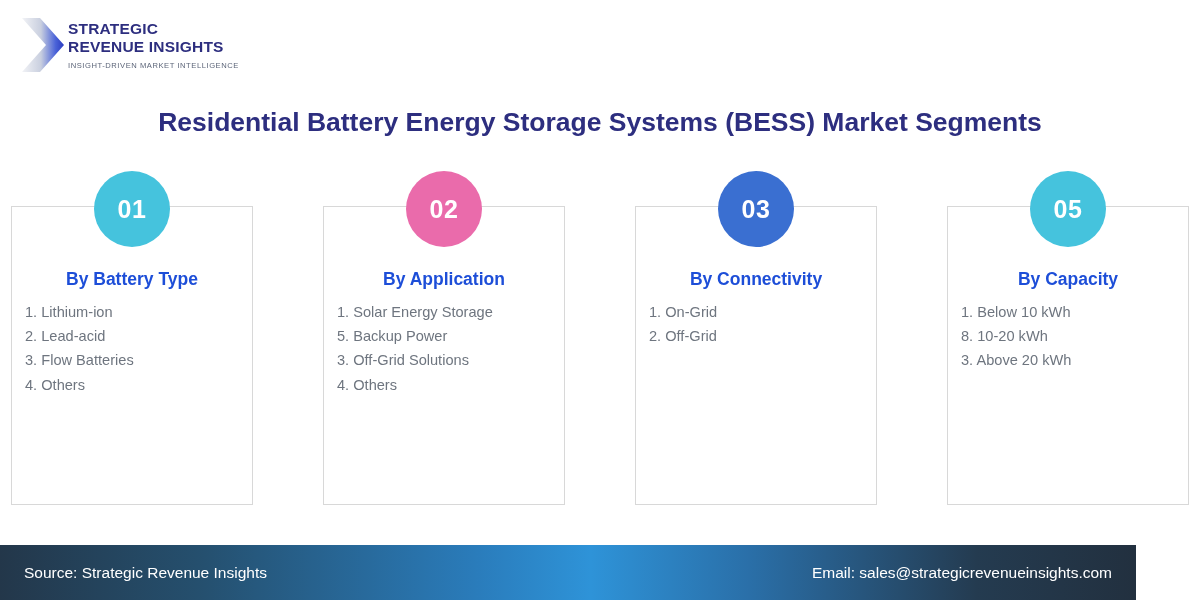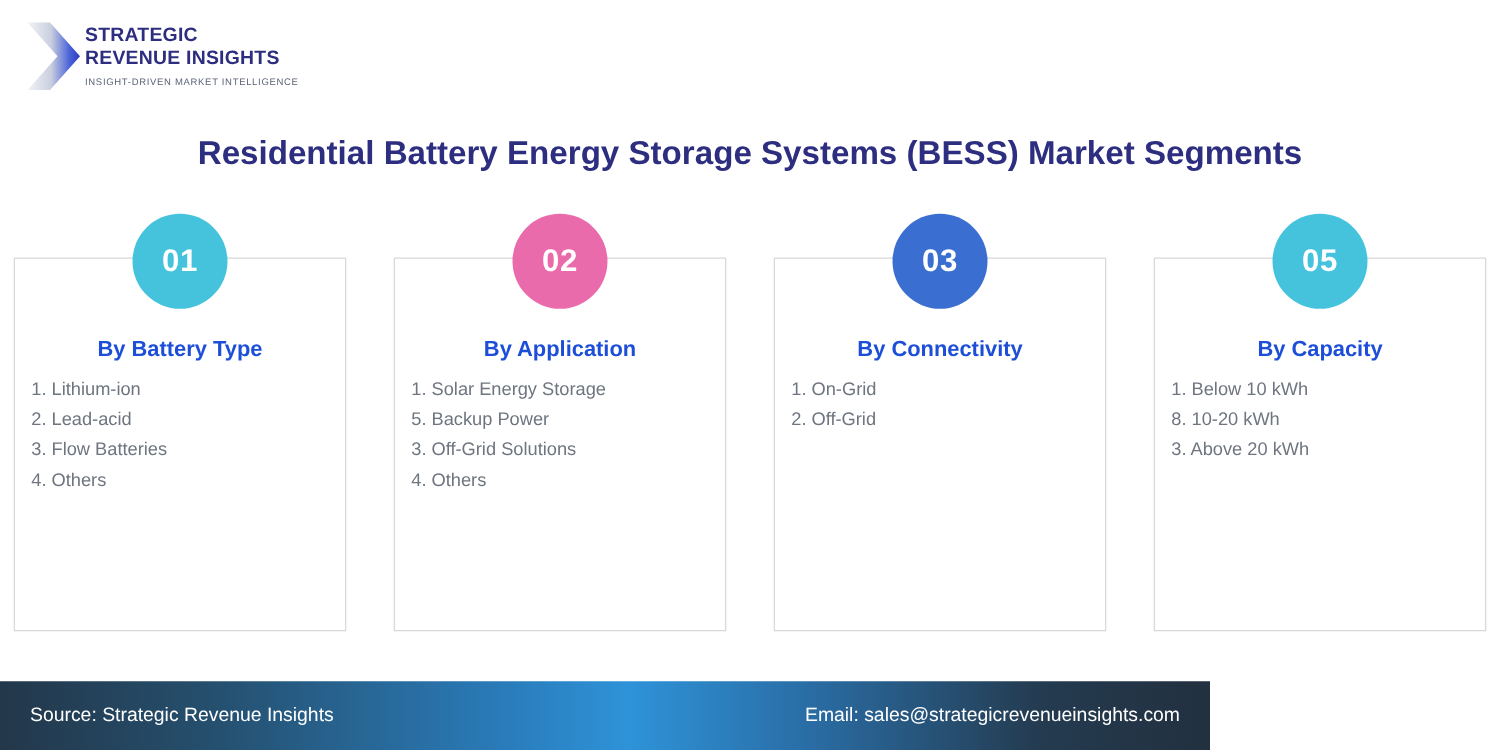--- a/index.html
+++ b/index.html
@@ -68,21 +68,21 @@
   .cards {
     position: absolute;
     left: 11px;
     top: 206px;
     width: 1178px;
     display: flex;
     justify-content: space-between;
   }
   .card {
     position: relative;
-    width: 266px;
+    width: 242px;
     height: 299px;
     border: 1px solid #d8d8d8;
     box-sizing: border-box;
     background: #ffffff;
   }
   .badge {
     position: absolute;
     top: -36px;
     left: 50%;
     transform: translateX(-50%);
@@ -115,21 +115,21 @@
     color: #6e757f;
     line-height: 1.66;
     white-space: nowrap;
   }
 
   
   .footer {
     position: absolute;
     left: 0;
     bottom: 0;
-    width: 968px;
+    width: 1136px;
     height: 55px;
     background: linear-gradient(90deg,
         #23374a 0%,
         #25506f 18%,
         #2a7cbb 42%,
         #2e93d8 52%,
         #2a6fa8 66%,
         #243b50 86%,
         #22303f 100%);
     display: flex;

